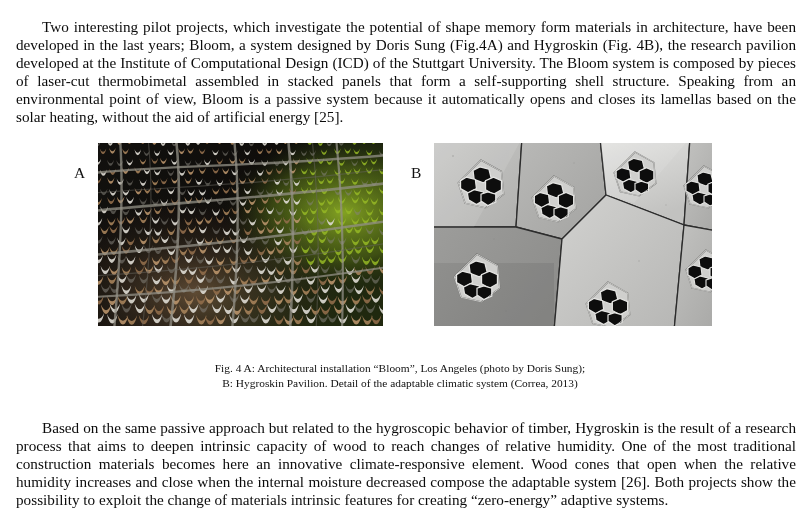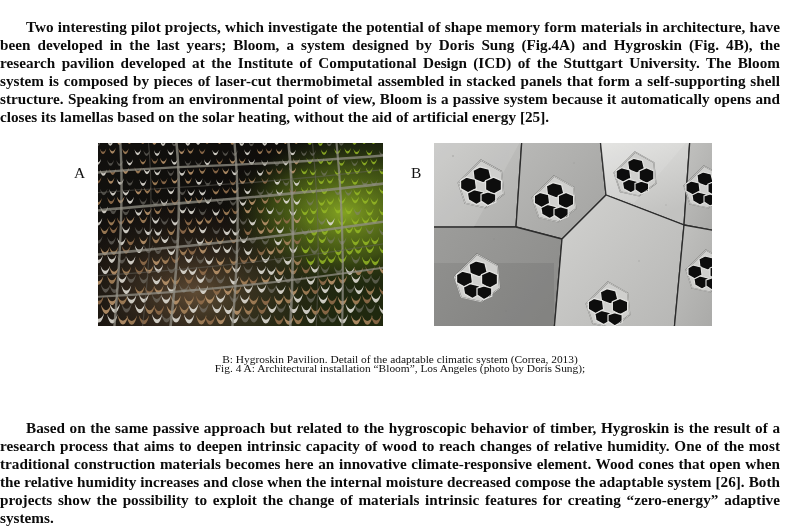--- a/index.html
+++ b/index.html
@@ -17,30 +17,29 @@
     position: relative;
     width: 800px;
     height: 531px;
     background: #ffffff;
     overflow: hidden;
   }
 
   
   .para {
     position: absolute;
-    left: 0;
+    left: 16px;
     width: 780px;
     font-size: 15.2px;
     line-height: 17.9px;
     text-align: justify;
     text-justify: inter-word;
     text-indent: 26px;
     color: #0b0b0b;
     letter-spacing: 0.02px;
-    font-weight: bold;
   }
   #para-intro { top: 3px; }
   #para-hygroskin { top: 404px; }
 
   
   .figure-band {
     position: absolute;
     left: 0;
     top: 143px;
     width: 800px;
@@ -75,21 +74,21 @@
   .caption {
     position: absolute;
     left: 10px;
     width: 780px;
     text-align: center;
     font-size: 11.4px;
     line-height: 19px;
     color: #101010;
   }
   #caption-line-1 { top: 347px; margin-top: 12px; }
-  #caption-line-2 { top: 350px; }
+  #caption-line-2 { top: 374px; }
 </style>
 </head>
 <body>
 
 <div id="page">
 
   <p class="para" id="para-intro">Two interesting pilot projects, which investigate the potential of shape memory form materials in architecture, have been developed in the last years; Bloom, a system designed by Doris Sung (Fig.4A) and Hygroskin (Fig. 4B), the research pavilion developed at the Institute of Computational Design (ICD) of the Stuttgart University. The Bloom system is composed by pieces of laser-cut thermobimetal assembled in stacked panels that form a self-supporting shell structure. Speaking from an environmental point of view, Bloom is a passive system because it automatically opens and closes its lamellas based on the solar heating, without the aid of artificial energy [25].</p>
 
   <div class="figure-band">
 

